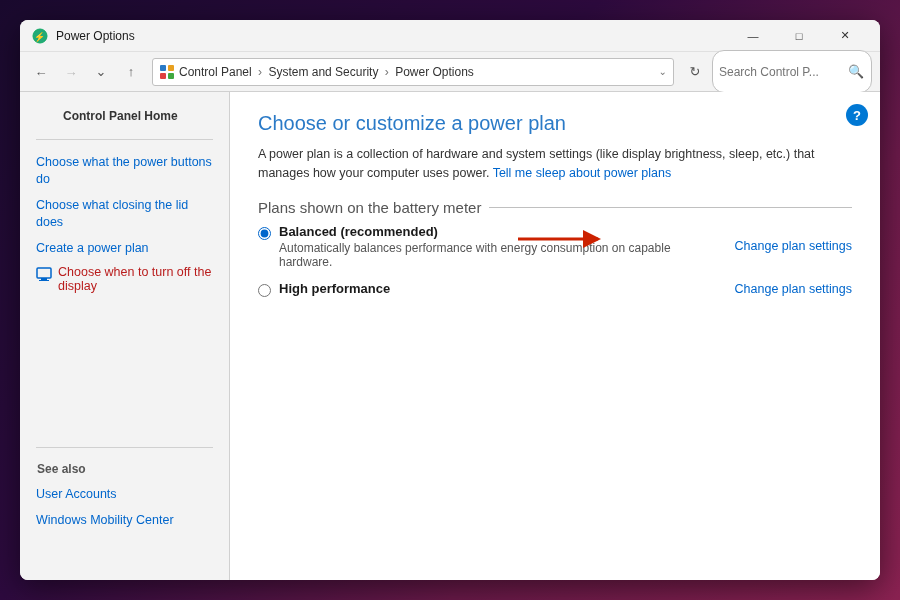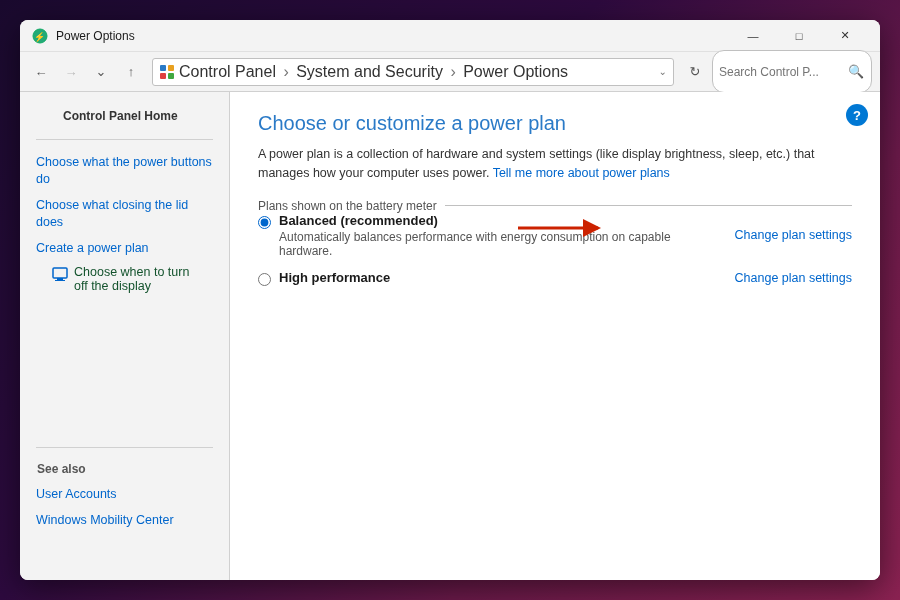--- a/index.html
+++ b/index.html
@@ -95,21 +95,21 @@
       padding: 0 6px;
       gap: 4px;
       margin: 0 4px;
     }
     .address-icon {
       width: 16px;
       height: 16px;
       flex-shrink: 0;
     }
     .address-text {
-      font-size: 16px;
+      font-size: 12px;
       color: #333;
       flex: 1;
     }
     .address-text span { color: #333; }
     .address-text .breadcrumb-sep { color: #777; margin: 0 3px; }
     .address-chevron {
       color: #777;
       font-size: 10px;
       cursor: pointer;
     }
@@ -177,23 +177,23 @@
       color: #333;
       cursor: default;
       font-weight: 600;
       font-size: 12px;
       padding-left: 43px;
     }
     .sidebar-item-with-icon {
       display: flex;
       align-items: flex-start;
       gap: 6px;
-      padding: 4px 32px;
+      padding: 4px 16px;
       font-size: 12.5px;
-      color: #14532d;
+      color: #b91c1c;
       cursor: pointer;
     }
     .sidebar-small-icon {
       width: 16px;
       height: 16px;
       flex-shrink: 0;
       margin-top: 1px;
     }
     .sidebar-divider {
       height: 1px;
@@ -224,22 +224,23 @@
       color: #333;
       line-height: 1.5;
       margin-bottom: 16px;
       max-width: 580px;
     }
     .page-desc a {
       color: #0066cc;
       text-decoration: none;
     }
     .plans-label {
-      font-size: 12px;
-      color: #555;
+      font-size: 15px;
+      color: #555;
+      margin-bottom: 8px;
       display: flex;
       align-items: center;
       gap: 8px;
     }
     .plans-label::after {
       content: '';
       flex: 1;
       height: 1px;
       background: #c0c0c0;
     }
@@ -378,21 +379,21 @@
     </div>
 
     <div class="main-panel" style="position:relative;">
 
       <div class="help-btn" style="position:absolute; top:12px; right:12px;">?</div>
 
       <h1 class="page-title">Choose or customize a power plan</h1>
 
       <p class="page-desc">
         <span>A power plan is a collection of hardware and system settings (like display brightness, sleep, etc.) that manages how your computer uses power.</span>
-        <a href="#">Tell me more about power plans</a>
+        <a href="#">Tell me sleep about power plans</a>
       </p>
 
       <div class="plans-label">Plans shown on the battery meter</div>
 
       <div class="plan-row" style="position:relative;gap:8px;">
         <div class="plan-radio-area">
           <input type="radio" class="plan-radio" name="power-plan" checked="" style="">
           <div class="plan-info">
             <div class="plan-name">Balanced (recommended)</div>
             <div class="plan-desc">Automatically balances performance with energy consumption on capable hardware.</div>

